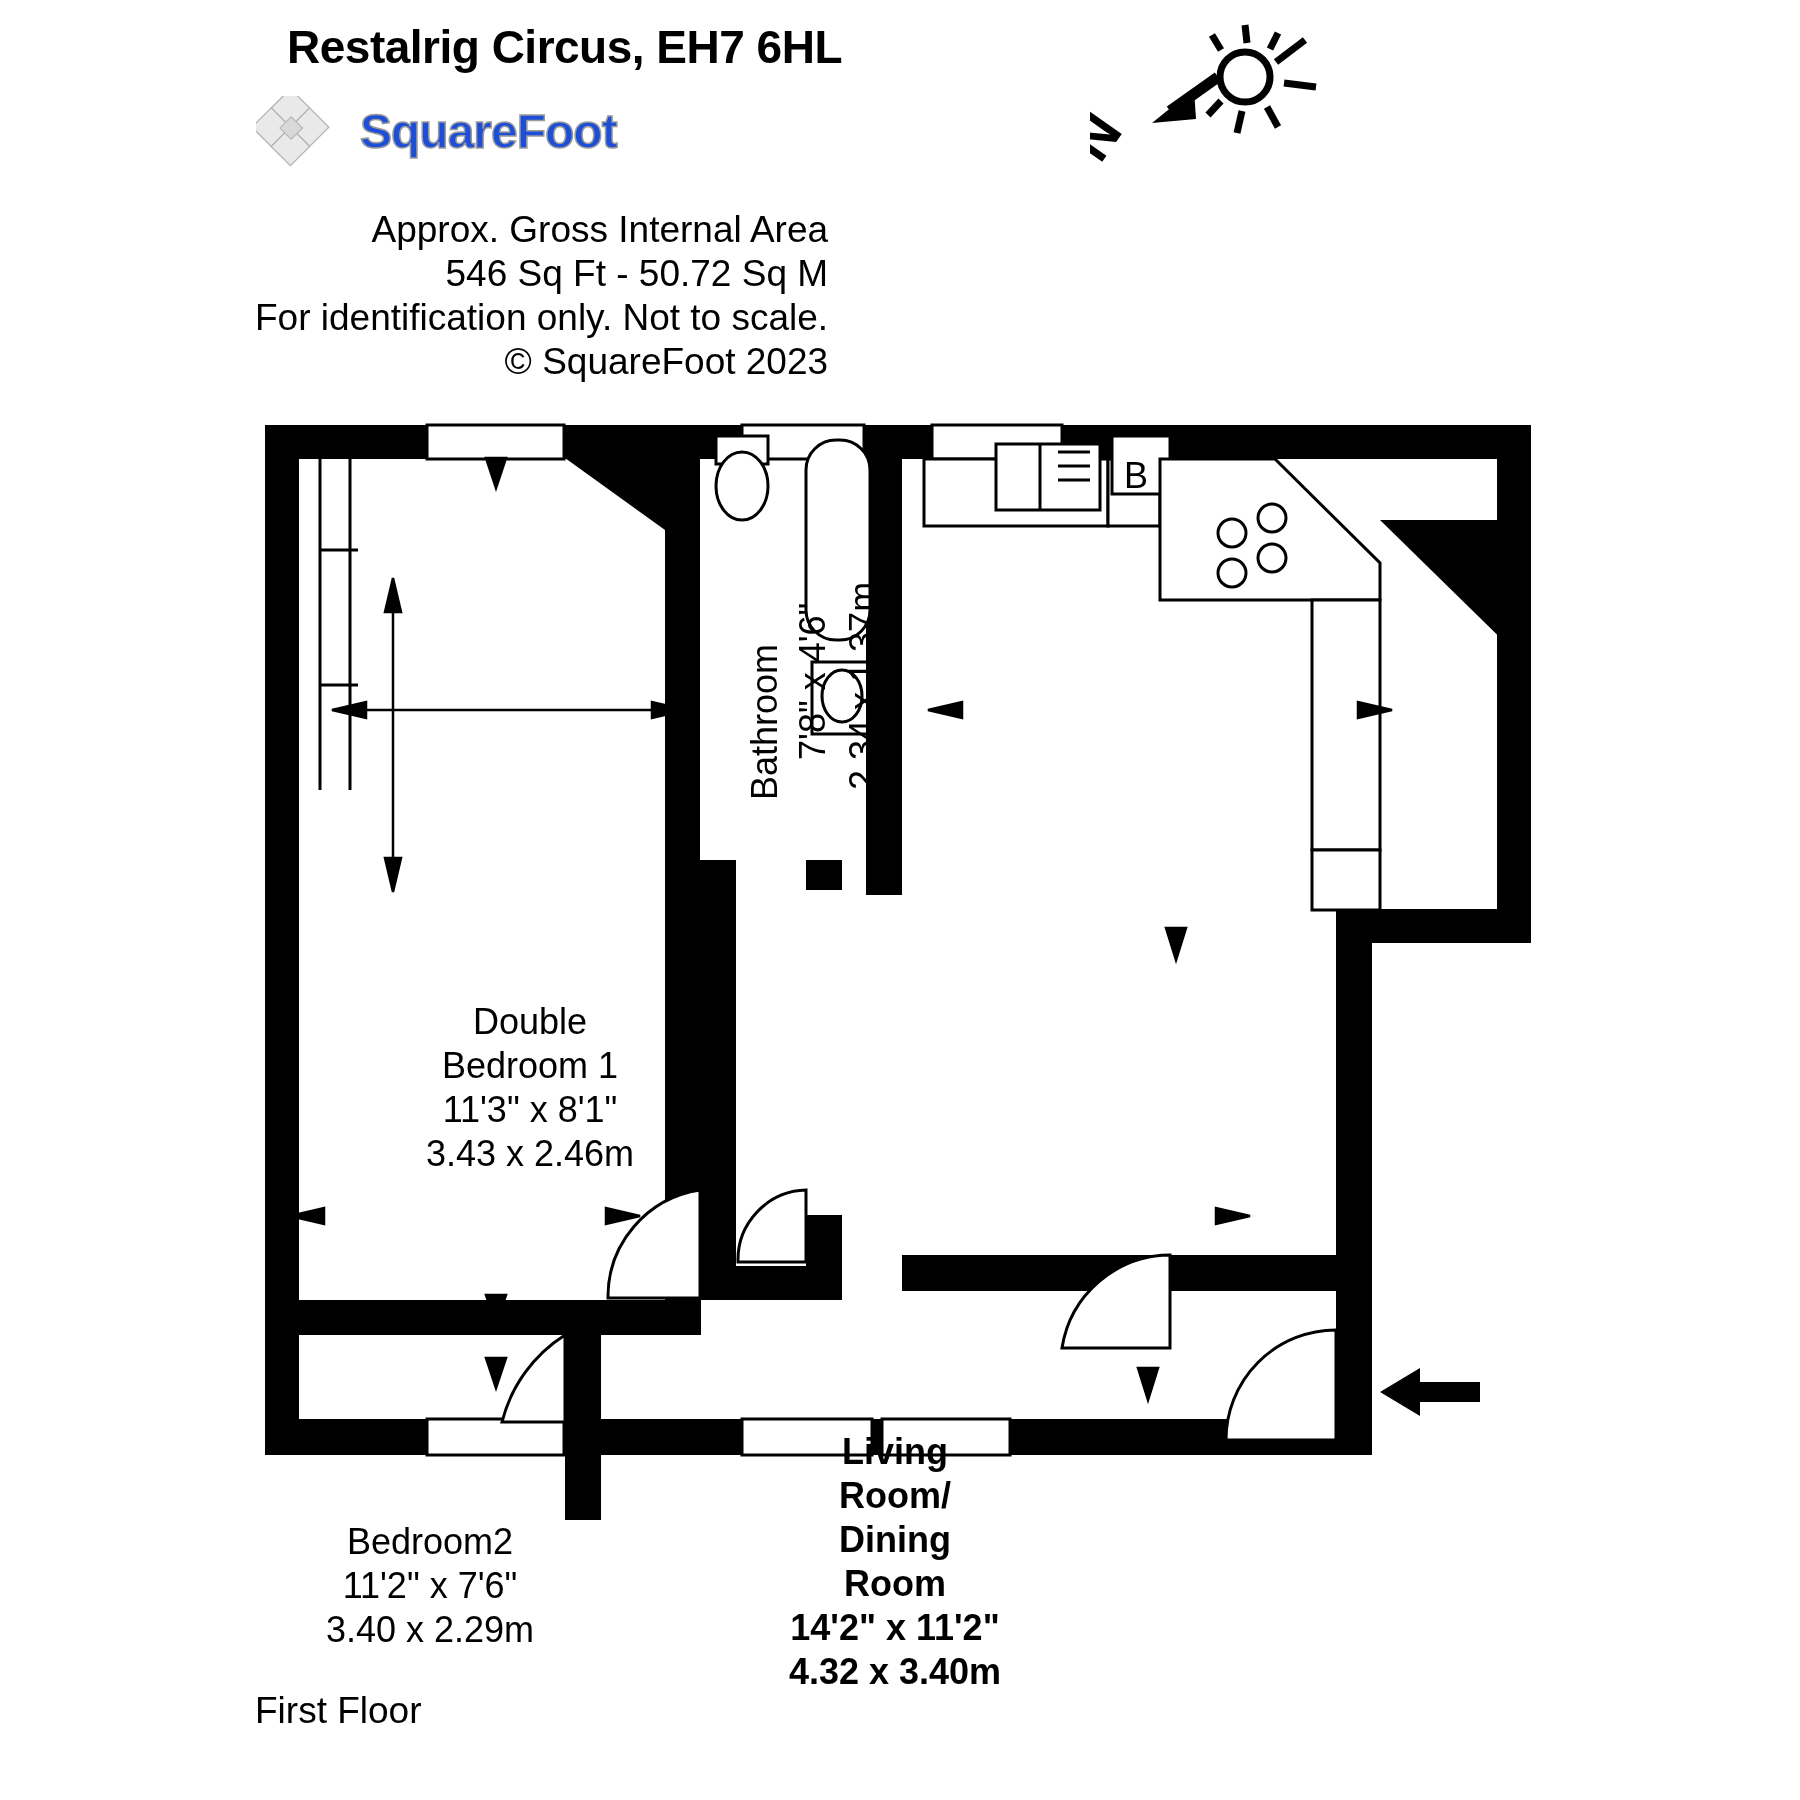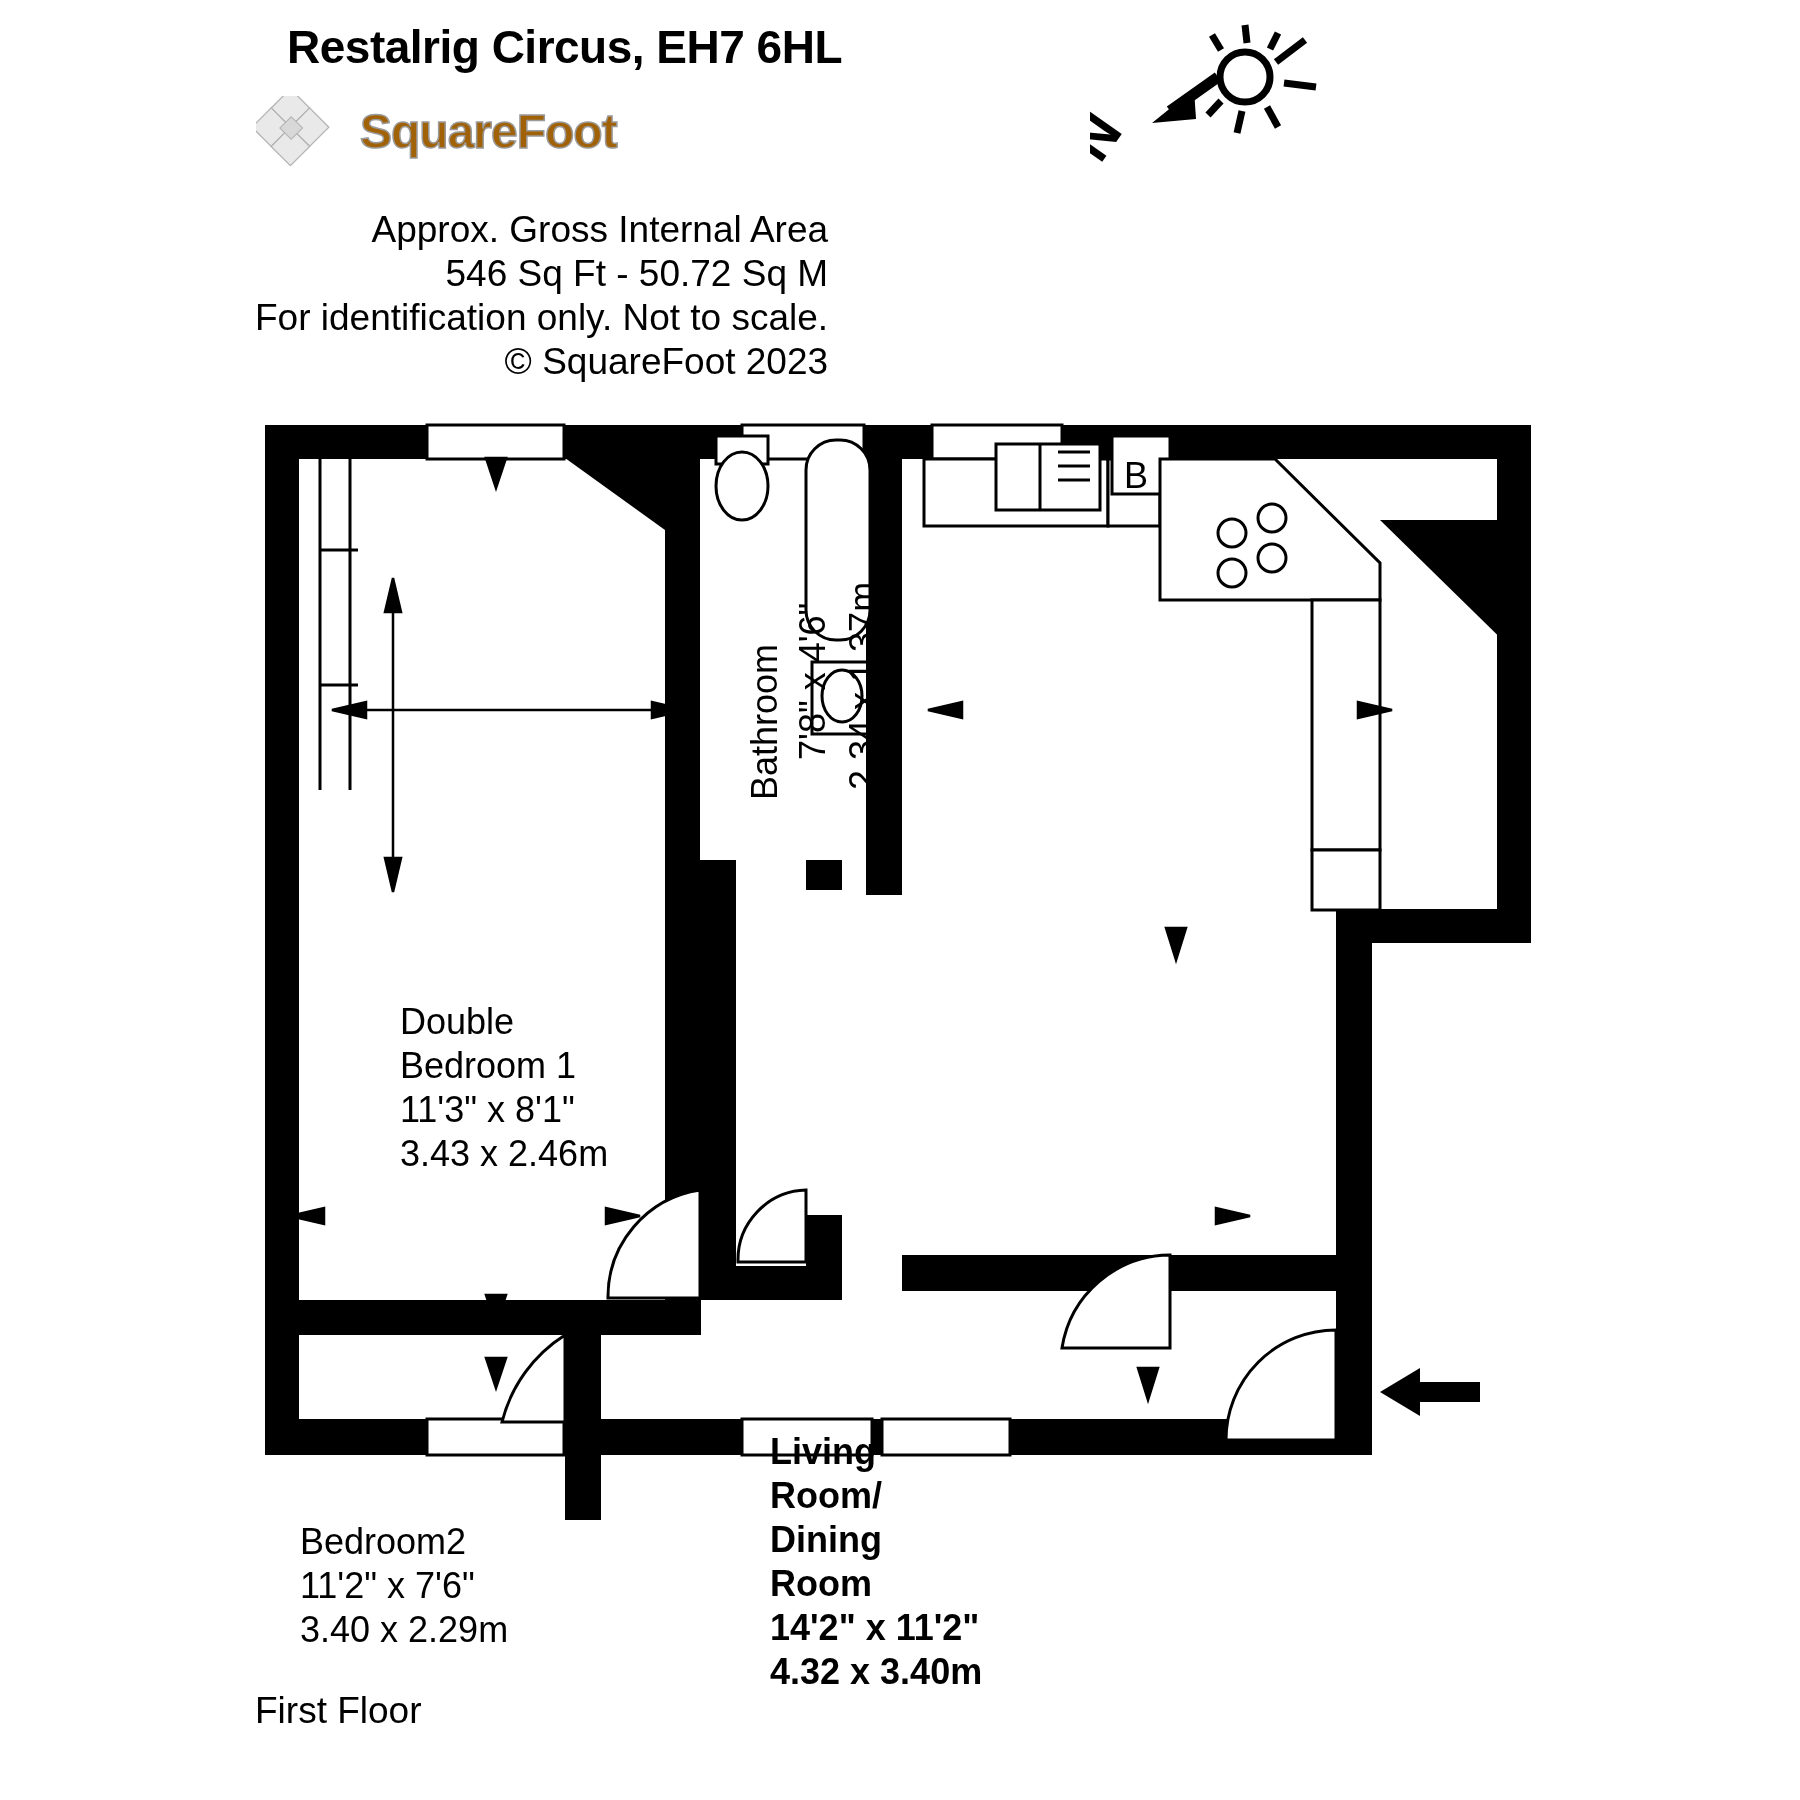--- a/index.html
+++ b/index.html
@@ -3,33 +3,33 @@
 <meta charset="utf-8">
 <style>
   html,body{margin:0;padding:0;background:#fff;}
   body{width:1800px;height:1800px;position:relative;font-family:"Liberation Sans",sans-serif;color:#000;overflow:hidden;}
   #stage{position:absolute;inset:0;}
 
   .title{position:absolute;left:255px;top:20px;font-size:46px;font-weight:bold;letter-spacing:-0.5px;white-space:nowrap;margin-left:32px;}
 
   .logo-wrap{position:absolute;left:250px;top:96px;width:420px;height:80px;}
   .logo-mark{position:absolute;left:6px;top:0px;width:80px;height:80px;}
-  .logo-text{position:absolute;left:110px;top:8px;font-size:48px;font-weight:bold;color:#a16207;
+  .logo-text{position:absolute;left:110px;top:8px;font-size:48px;font-weight:bold;color:#1d4ed8;
              -webkit-text-stroke:1.5px #9a9a9a;letter-spacing:-1px;white-space:nowrap;}
 
   .infoblock{position:absolute;left:255px;top:208px;font-size:37px;line-height:44px;white-space:nowrap;text-align:right;}
   .infoblock div{height:44px;}
 
   .compass{position:absolute;left:1090px;top:15px;width:240px;height:160px;}
 
   .floorlabel{position:absolute;left:255px;top:1690px;font-size:37px;}
 
   .plan{position:absolute;left:0;top:400px;width:1800px;height:1120px;}
 
-  .rlabel{position:absolute;text-align:left;font-size:36px;line-height:44px;white-space:nowrap;}
+  .rlabel{position:absolute;text-align:center;font-size:36px;line-height:44px;white-space:nowrap;}
   .rlabel .ln{display:block;height:44px;}
 
   .vlabel{position:absolute;font-size:36px;white-space:nowrap;transform-origin:0 0;
           transform:rotate(-90deg);line-height:40px;}
 </style>
 </head>
 <body>
 
 <div id="stage">
 

